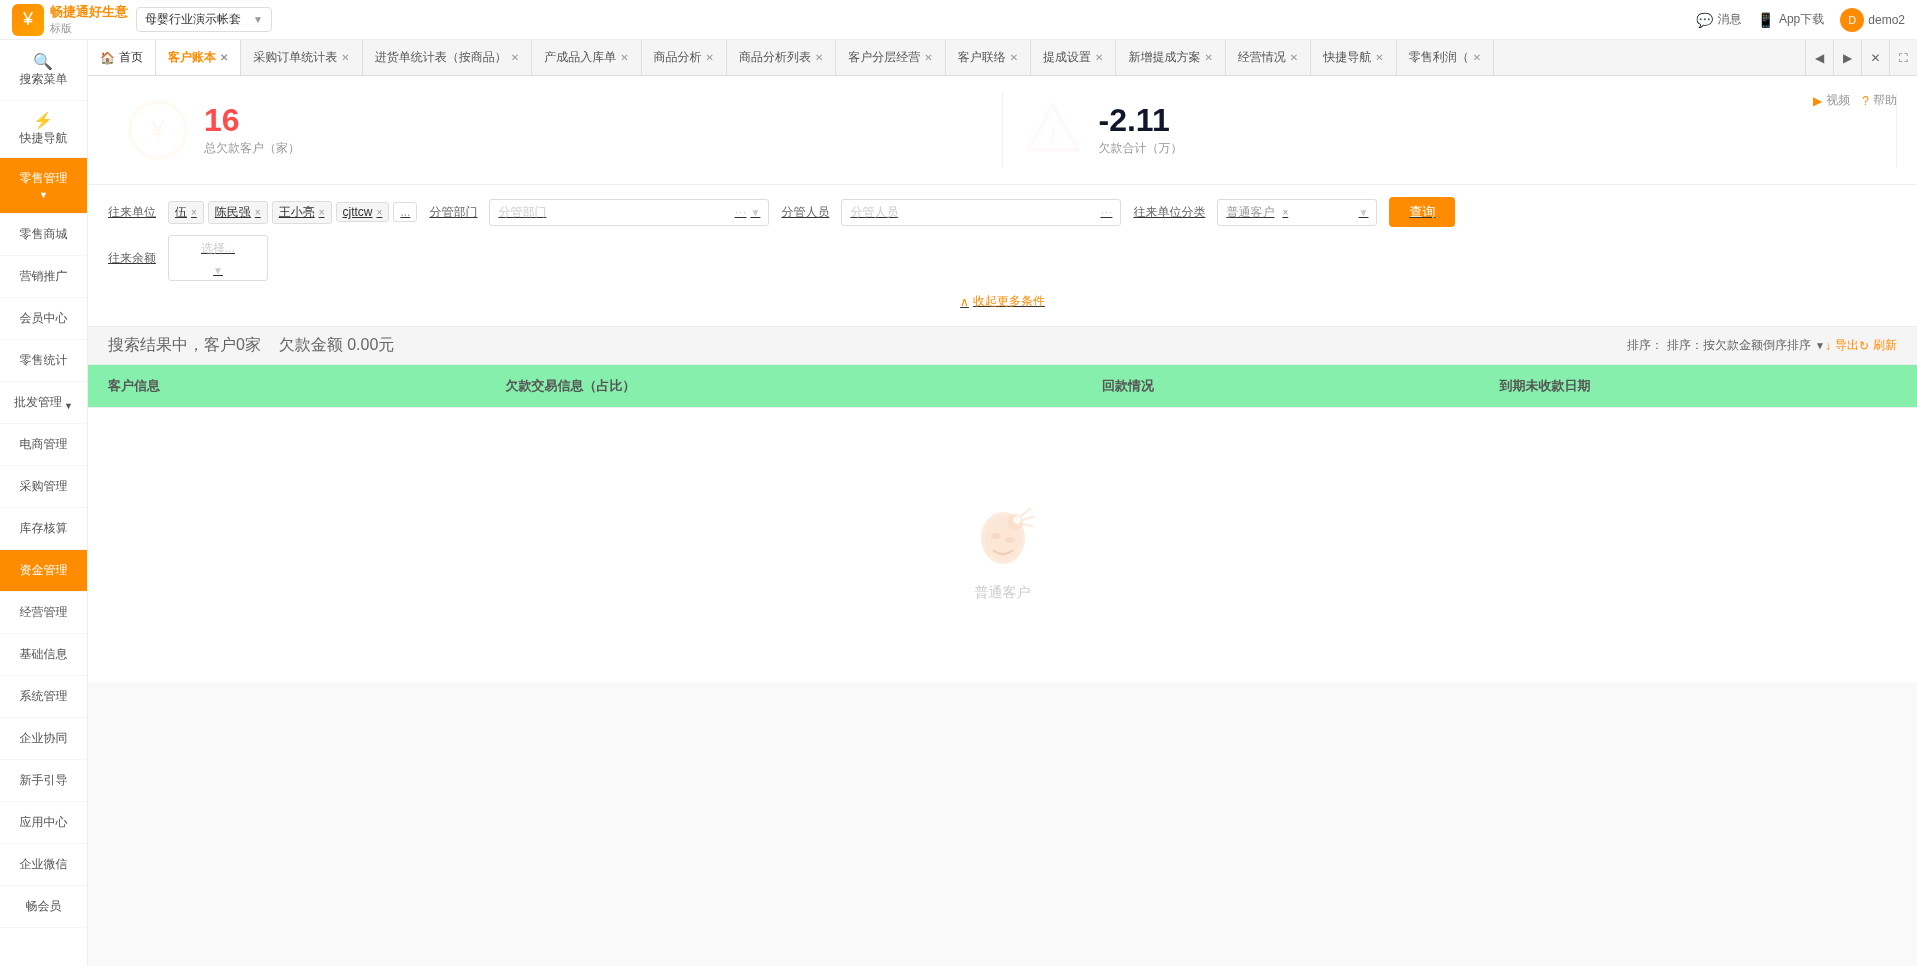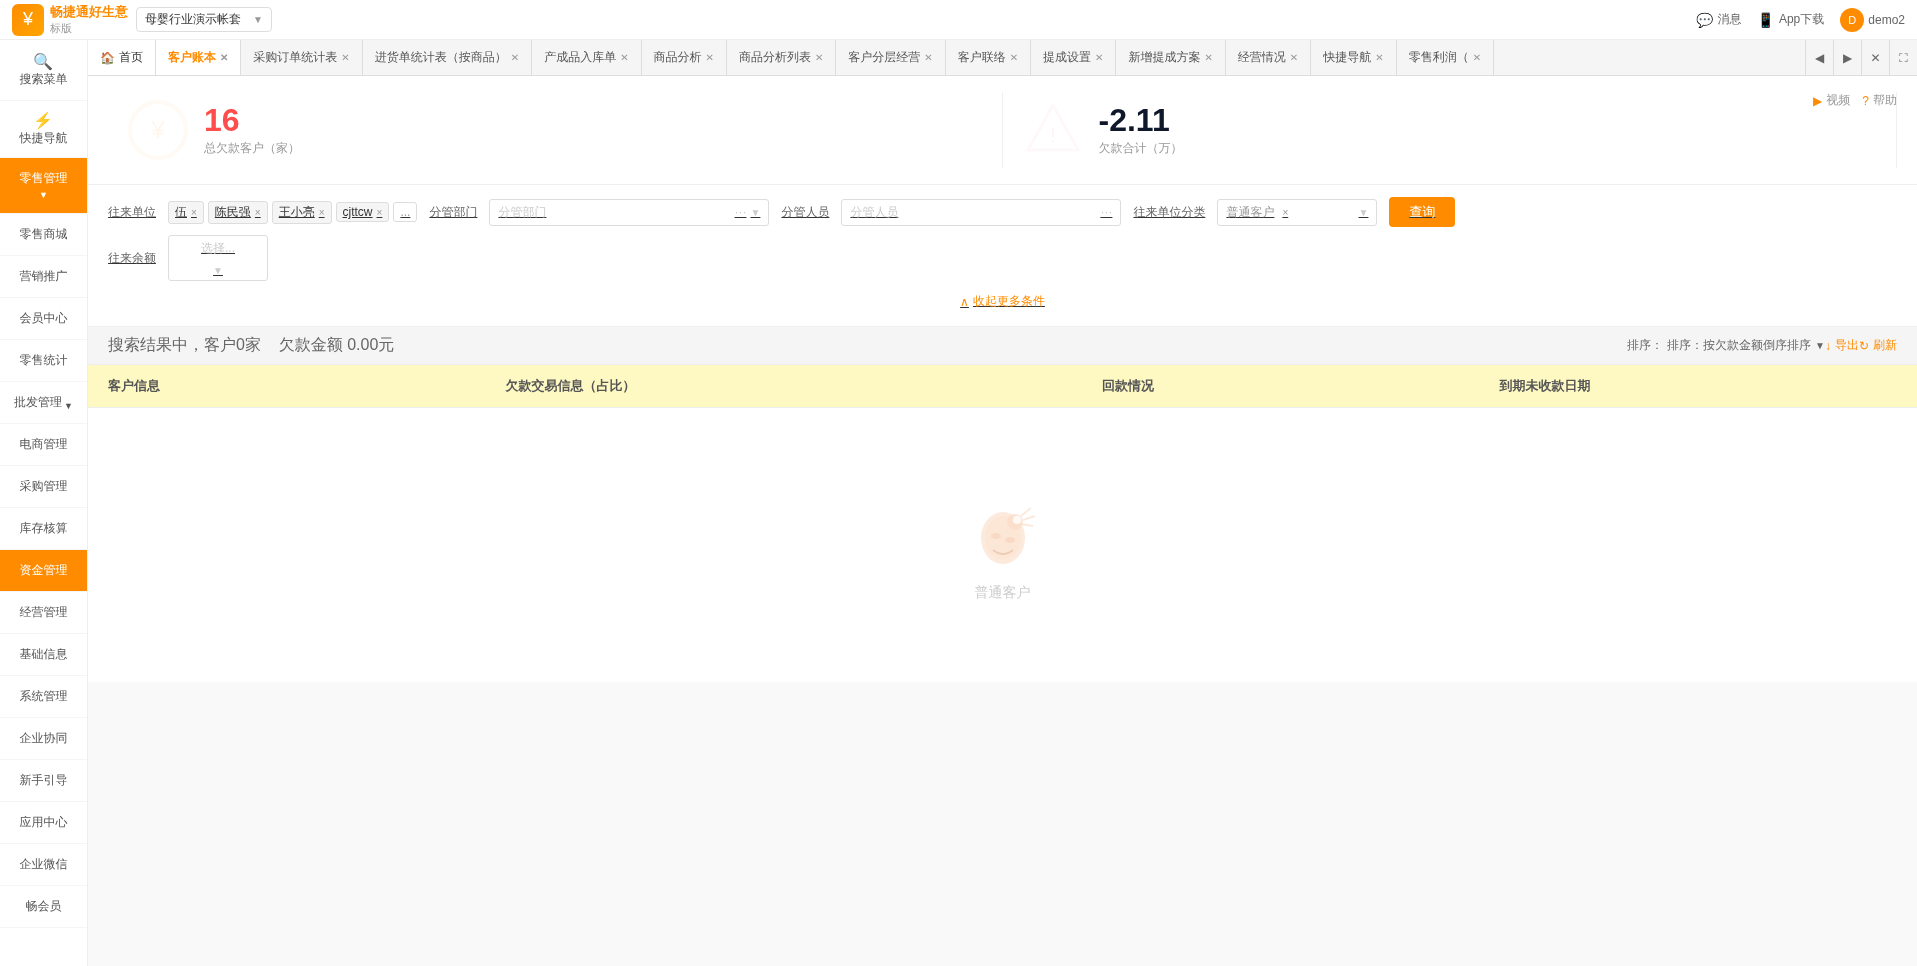--- a/index.html
+++ b/index.html
@@ -69,21 +69,21 @@
     .collapse-btn { display: flex; align-items: center; gap: 4px; color: #ff8c00; font-size: 12px; cursor: pointer; margin: 0 auto; }
 
     
     .results-bar { display: flex; align-items: center; justify-content: space-between; padding: 8px 20px; background: #f5f5f5; border-bottom: 1px solid #eee; }
     .results-actions { display: flex; align-items: center; font-size: 12px; color: #666; }
     .sort-select { display: flex; align-items: center; gap: 4px; cursor: pointer; color: #666; }
     .action-btn { display: flex; align-items: center; gap: 4px; cursor: pointer; color: #ff8c00; }
 
     
     .data-table { background: white; margin: 0; }
-    .table-header { display: flex; padding: 12px 20px; background: #fef9c3; border-bottom: 1px solid #eee; font-size: 13px; color: #555; font-weight: bold; }
+    .table-header { display: flex; padding: 12px 20px; background: #86efac; border-bottom: 1px solid #eee; font-size: 13px; color: #555; font-weight: bold; }
     .col-customer { flex: 2; }
     .col-debt { flex: 3; }
     .col-repayment { flex: 2; }
     .col-date { flex: 2; }
 
     
     .empty-state { display: flex; flex-direction: column; align-items: center; justify-content: center; padding: 80px 20px; }
     .empty-icon { width: 80px; height: 80px; margin-bottom: 16px; }
     .empty-text { font-size: 14px; color: #ccc; }
 

